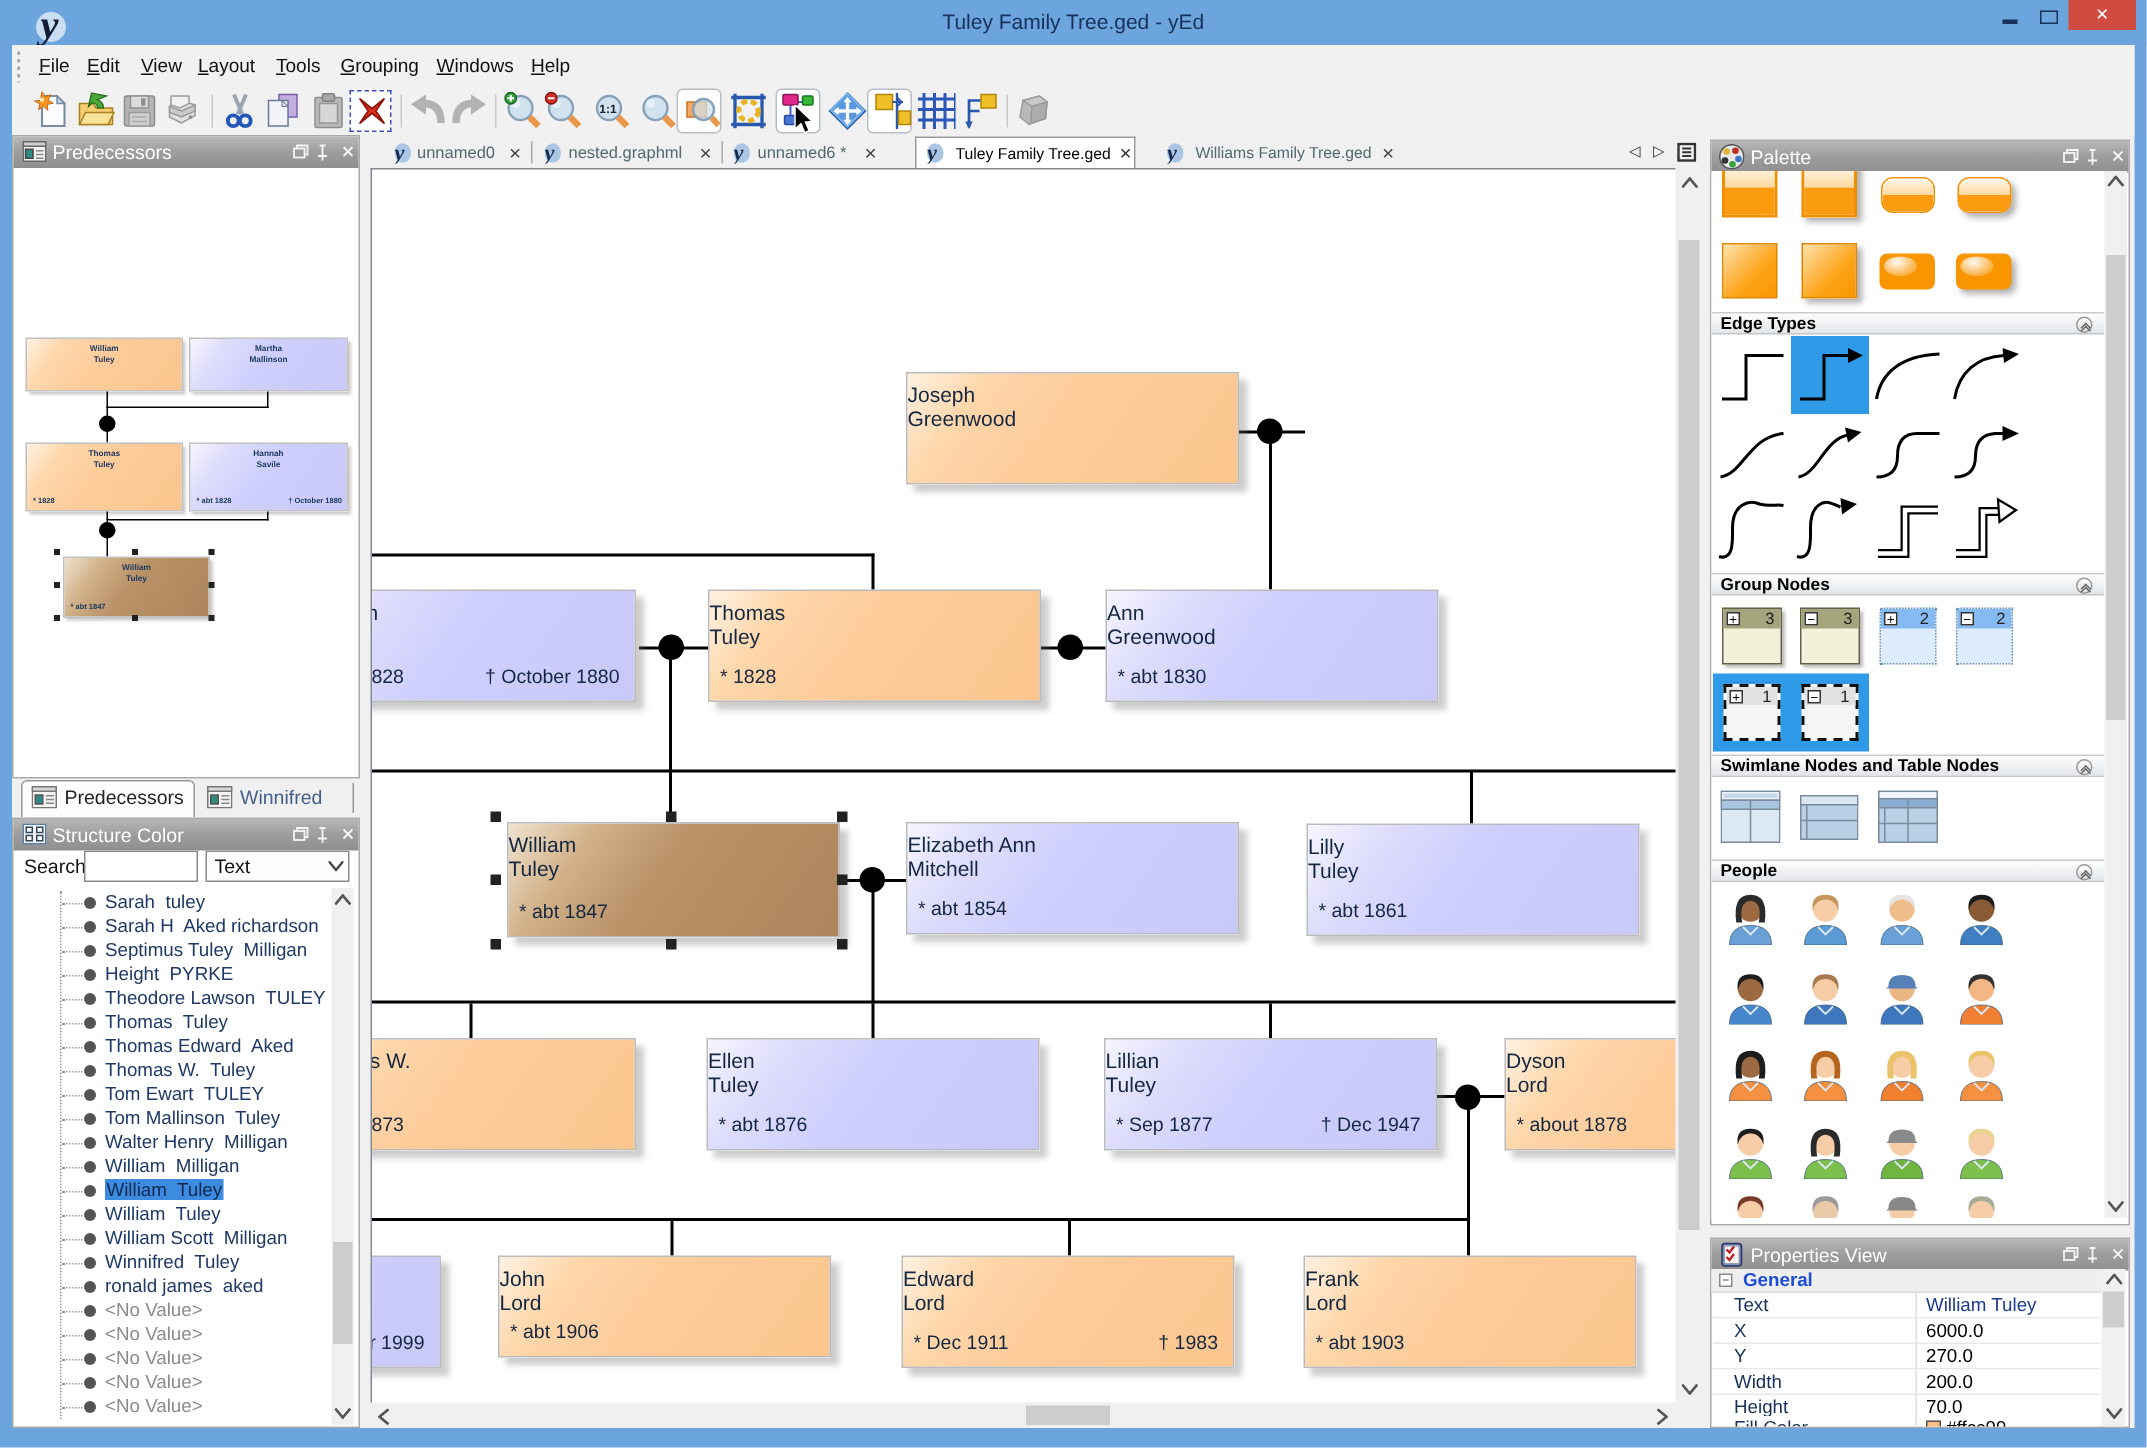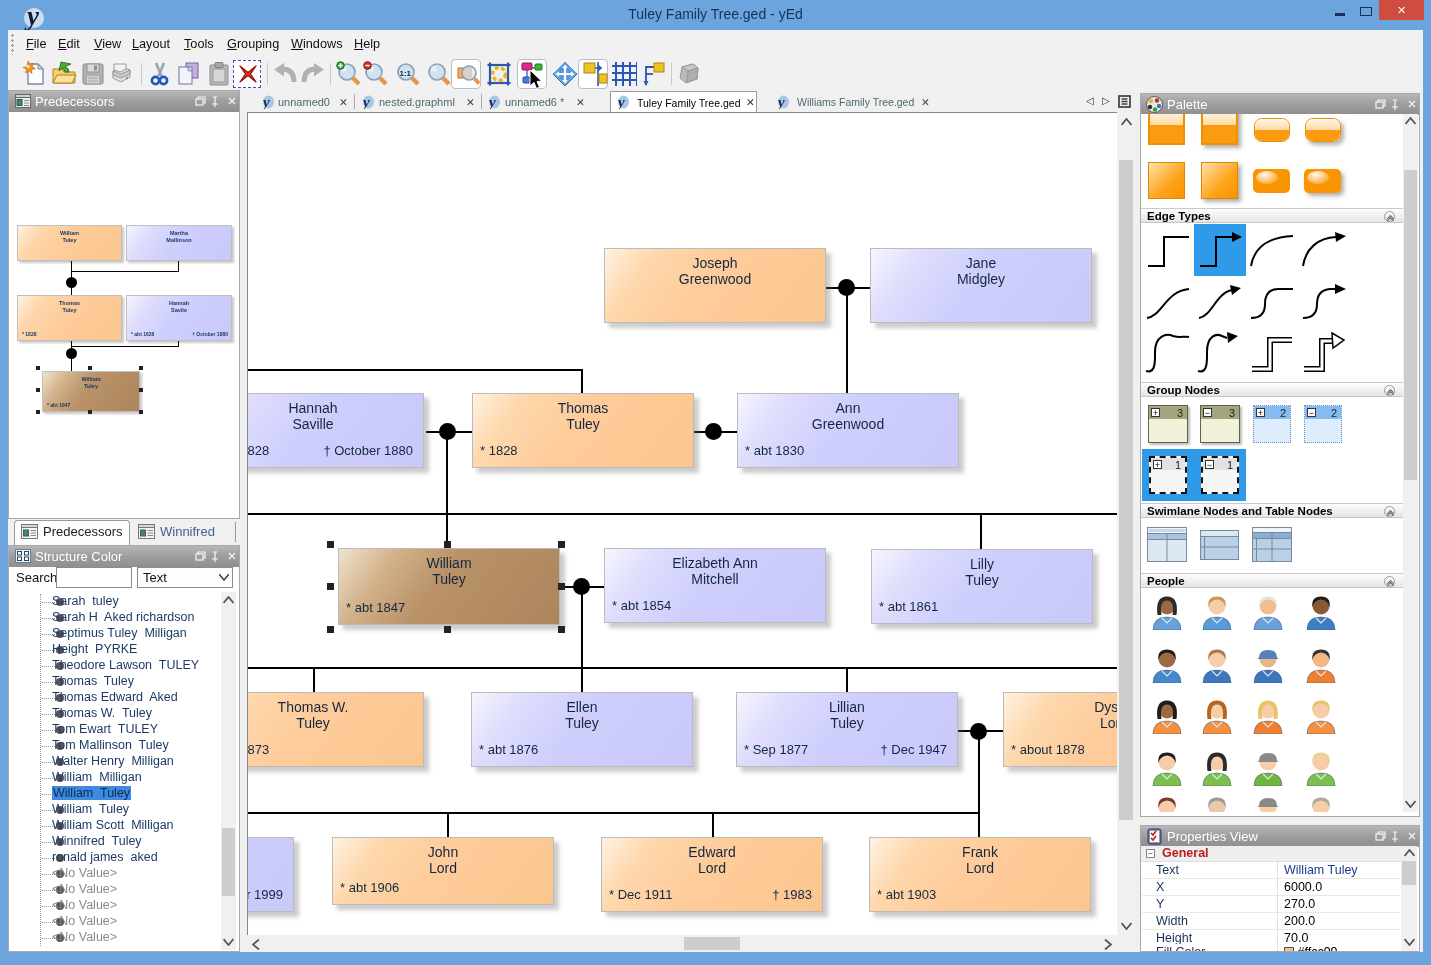--- a/index.html
+++ b/index.html
@@ -29,24 +29,24 @@
 
 .mnode{position:absolute;border:1px solid #c0c0c0;box-shadow:2px 2px 2px rgba(120,120,120,.4);color:#1c3a60;text-align:center}
 .mnode .mn{position:absolute;left:0;right:0;top:4px;font-size:5.5px;font-weight:bold;line-height:6.5px}
 .mnode .md{position:absolute;bottom:3px;font-size:5px;font-weight:bold;white-space:nowrap}
 .mdot{position:absolute;width:11px;height:11px;border-radius:50%;background:#000}
 .mh{position:absolute;width:4px;height:4px;background:#222}
 
 .sv-item{position:absolute;left:8px;width:212px;height:16px;font-size:12.5px;color:#1e3a67;white-space:nowrap;overflow:hidden}
 .sv-item .hline{position:absolute;left:33px;top:8px;width:14px;border-top:1px dotted #9a9a9a}
 .sv-item .bull{position:absolute;left:48px;top:4px;width:8px;height:8px;border-radius:50%;background:#555}
-.sv-item .txt{position:absolute;left:44px;top:0;white-space:pre}
+.sv-item .txt{position:absolute;left:62px;top:0;white-space:pre}
 .gray{color:#8b8b8b}
 
-.node{position:absolute;border:1px solid #bbb;box-shadow:5px 5px 4px rgba(110,110,110,.35);color:#142740;font-size:14px;text-align:center}
+.node{position:absolute;border:1px solid #bbb;box-shadow:5px 5px 4px rgba(110,110,110,.35);color:#142740;font-size:14px;text-align:left}
 .node .nm{position:absolute;left:0;right:0;top:7px;line-height:15.5px}
 .node .bl{position:absolute;left:7px;bottom:9px;font-size:13px}
 .node .br{position:absolute;right:10px;bottom:9px;font-size:13px}
 .orange{background:linear-gradient(126deg,#fff2e2 0%,#fed7ab 20%,#fecc9b 45%,#fbc68e 100%)}
 .purple{background:linear-gradient(126deg,#f6f6ff 0%,#deddfc 20%,#cfcffe 45%,#c9c9f9 100%)}
 .brown{background:linear-gradient(126deg,#efe3cf 0%,#d2b189 22%,#b99268 45%,#ad855c 100%)}
 .eh{position:absolute;background:#000;height:2px}
 .ev{position:absolute;background:#000;width:2px}
 .dot{position:absolute;width:17px;height:17px;border-radius:50%;background:#000}
 .hnd{position:absolute;width:7px;height:7px;background:#222}
@@ -539,23 +539,20 @@
 
 <div class="dot" style="left:590px;top:166px"></div>
 <div class="dot" style="left:191px;top:310px"></div>
 <div class="dot" style="left:457px;top:310px"></div>
 <div class="dot" style="left:325px;top:465px"></div>
 <div class="dot" style="left:722px;top:610px"></div>
 
 <div class="node orange" style="left:356px;top:135px;width:222px;height:75px">
       <div class="nm">Joseph<br>Greenwood</div>
     </div>
-<div class="node purple" style="left:622px;top:135px;width:222px;height:75px">
-      <div class="nm">Jane<br>Midgley</div>
-    </div>
 <div class="node purple" style="left:-46px;top:280px;width:222px;height:75px">
       <div class="nm">Hannah<br>Saville</div>
       <div class="bl">* abt 1828</div>
       <div class="br">†  October 1880</div>
     </div>
 <div class="node orange" style="left:224px;top:280px;width:222px;height:75px">
       <div class="nm">Thomas<br>Tuley</div>
       <div class="bl">* 1828</div>
     </div>
 <div class="node purple" style="left:489px;top:280px;width:222px;height:75px">
@@ -930,21 +927,21 @@
           <rect x="3" y="4" width="7" height="6"></rect>
           <path d="M5 4V2h7v6h-2"></path>
           <path d="M22 2v7M19 9h6M22 9v3M20 2h4"></path>
           <path d="M36 3l6 6M42 3l-6 6"></path>
         </g>
       </svg></div>
 </div>
 <div id="propbody">
 <div style="position:absolute;left:1141px;top:846px;width:260px;height:16px;background:#efefef;border-bottom:1px solid #ddd">
  <div style="position:absolute;left:5px;top:3px;width:9px;height:9px;background:#fff;border:1px solid #888;font-size:8px;line-height:7px;text-align:center;color:#333">−</div>
- <div style="position:absolute;left:21px;top:0px;font-size:12.5px;font-weight:bold;color:#b91c1c">General</div>
+ <div style="position:absolute;left:21px;top:0px;font-size:12.5px;font-weight:bold;color:#1d4ed8">General</div>
 </div>
 <div class="prow" style="top:862px">
       <div class="k">Text</div>
       <div class="v" style="color:#1c3a90">William Tuley</div>
     </div>
 <div class="prow" style="top:879px">
       <div class="k">X</div>
       <div class="v" style="color:#000">6000.0</div>
     </div>
 <div class="prow" style="top:896px">

